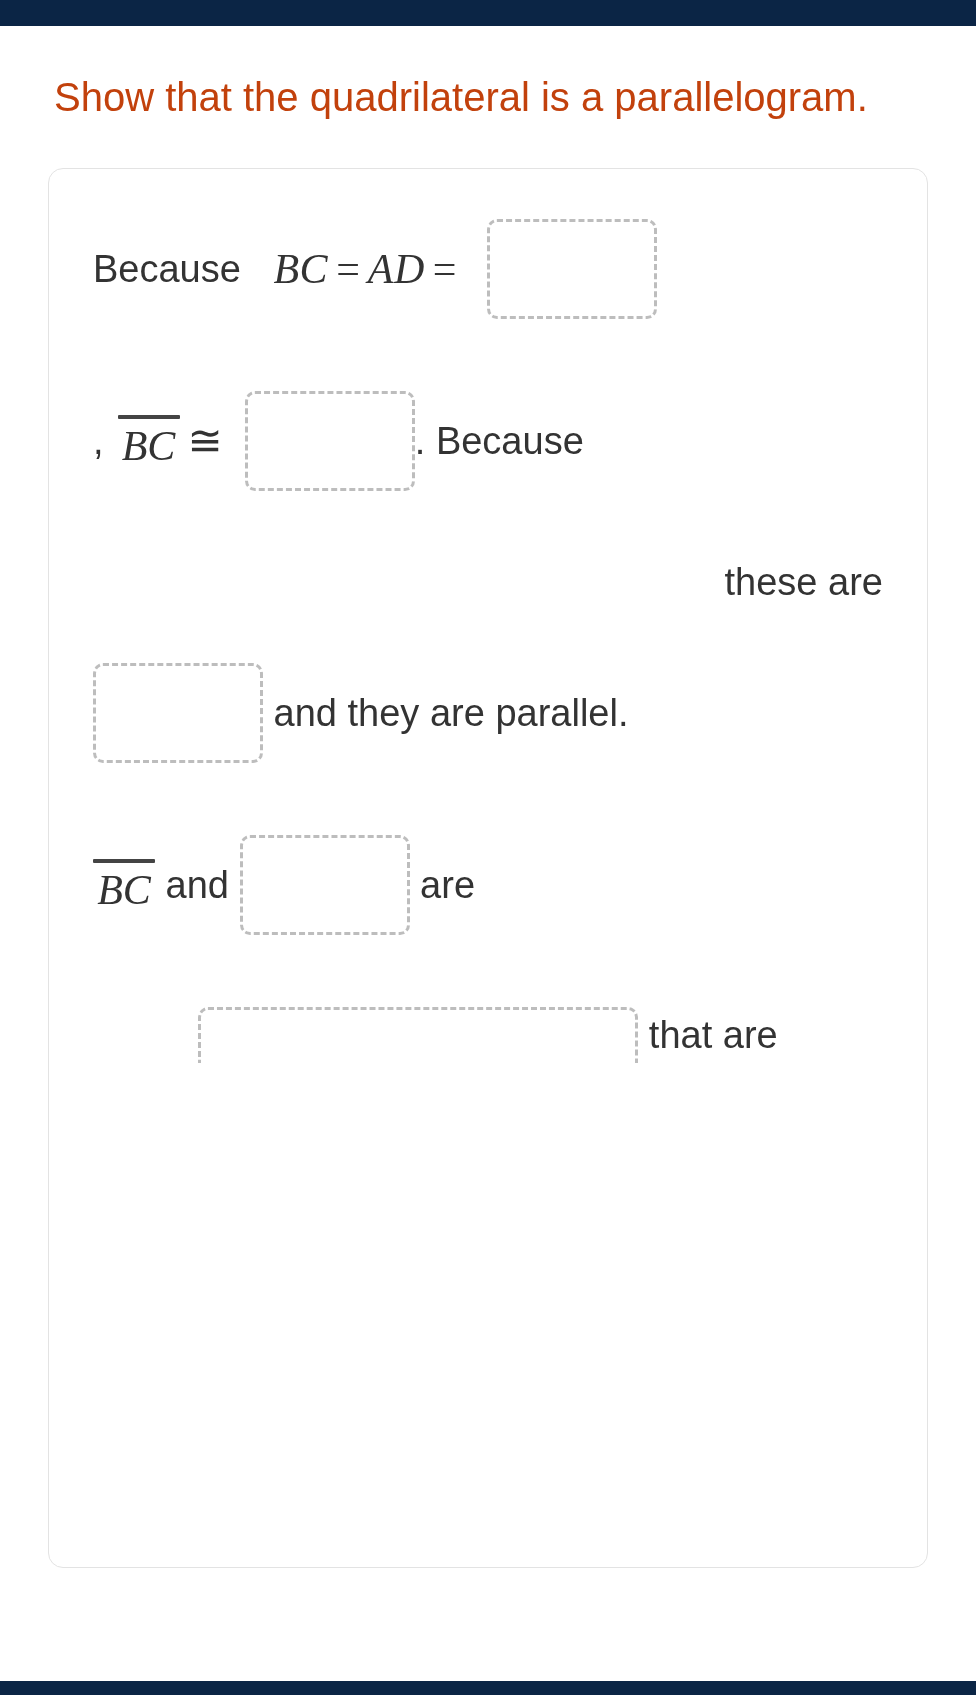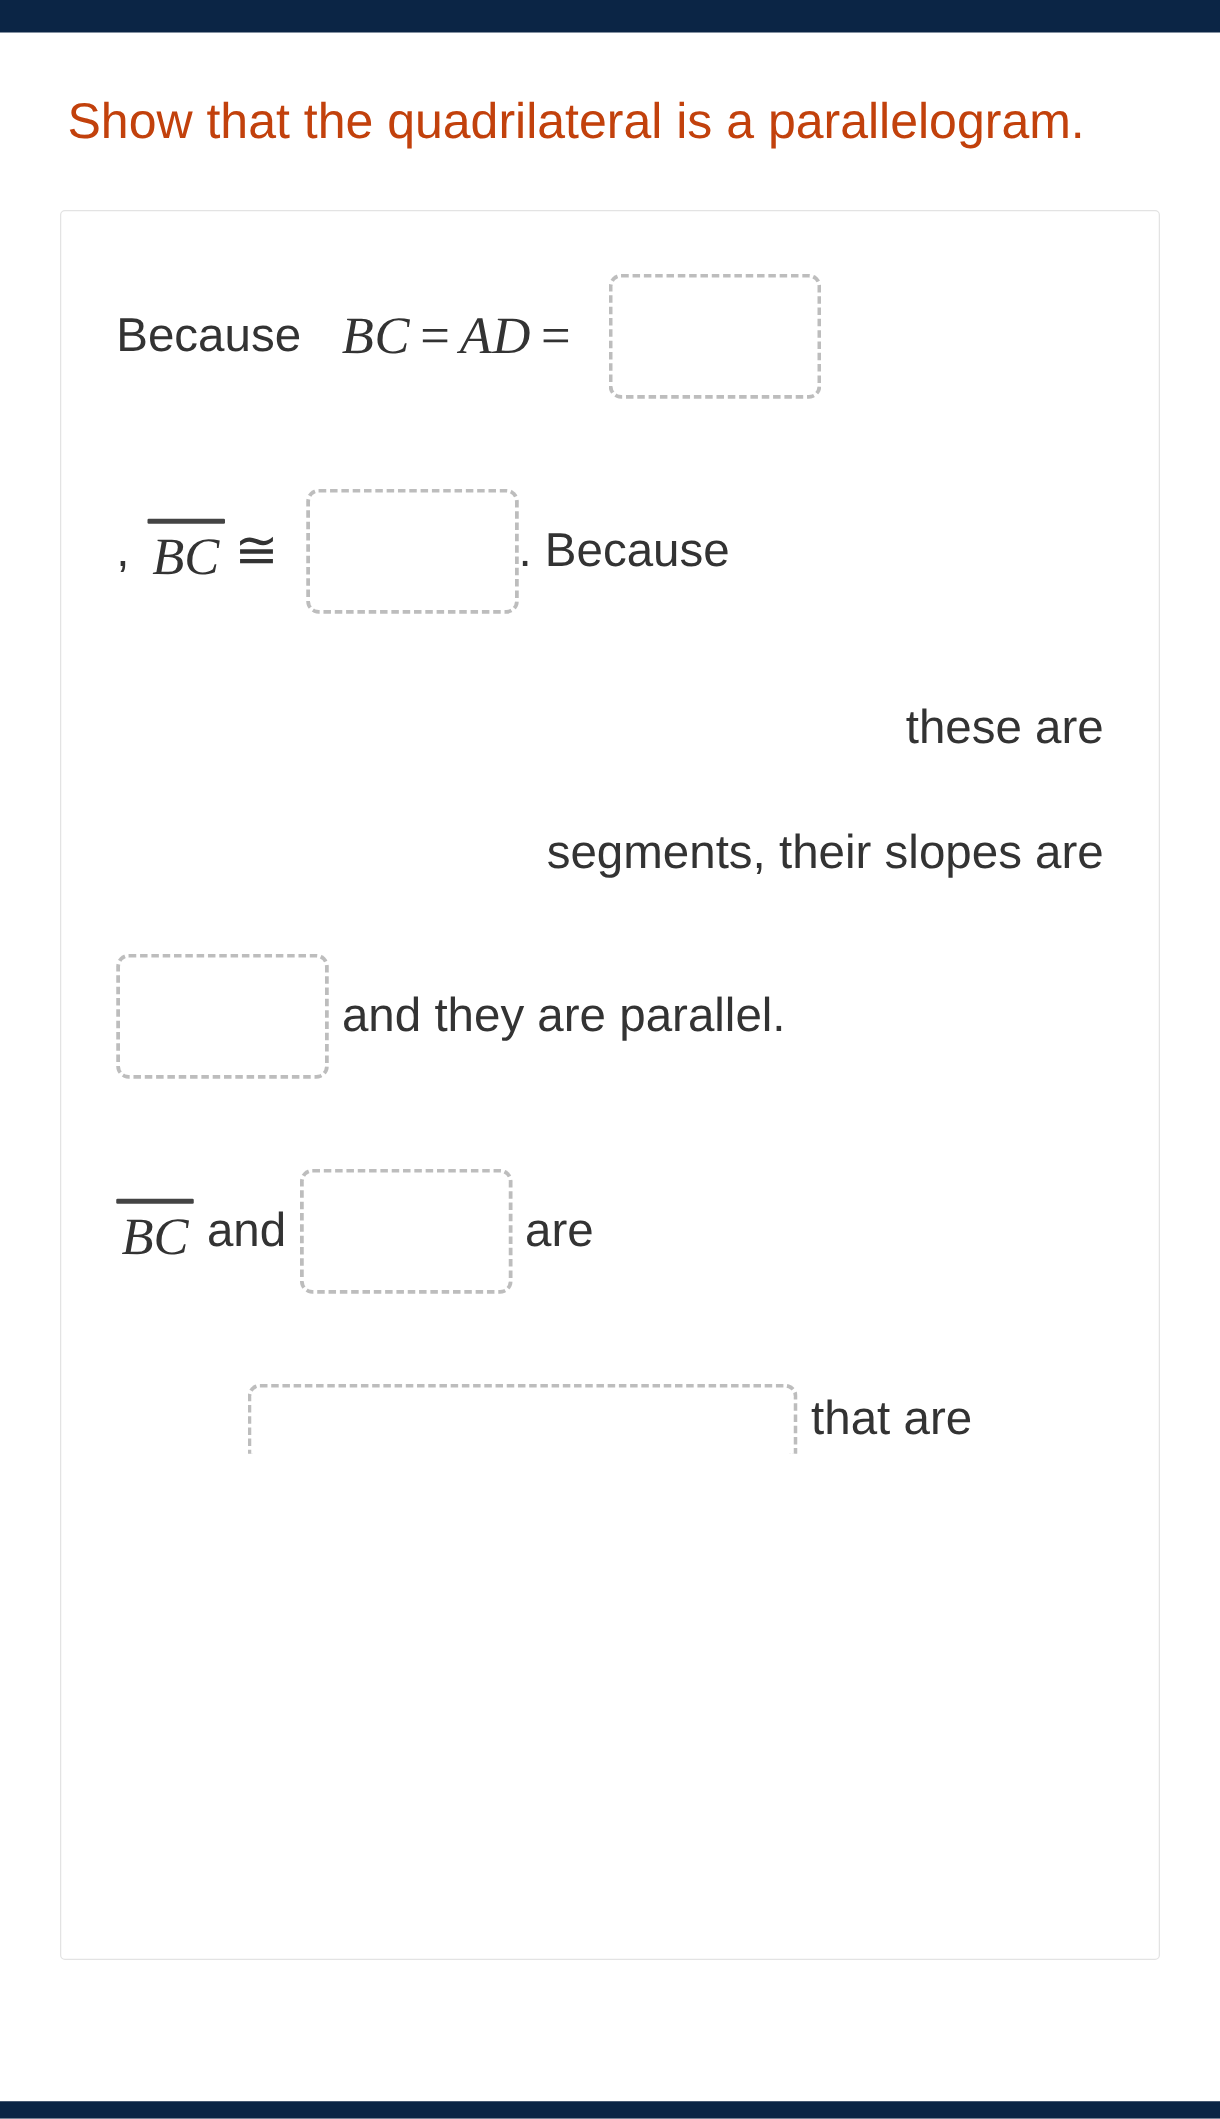--- a/index.html
+++ b/index.html
@@ -31,21 +31,21 @@
   }
   .prompt {
     font-size: 40px;
     line-height: 1.55;
     color: #c2410c;
     margin: 8px 0 40px 6px;
     font-weight: 400;
   }
   .answer-box {
     border: 1px solid #e3e3e3;
-    border-radius: 4px;
+    border-radius: 15px;
     padding: 50px 44px 0 44px;
     height: 1400px; 
     overflow: hidden;
   }
   .proof {
     font-size: 38px;
     line-height: 1.0;
     color: #333;
   }
   .row {
@@ -139,23 +139,20 @@
         <span class="space-sm"></span>
         <span class="slot md"></span>
         <span class="txt">. Because</span>
       </div>
 
       <div class="row tight">
         <span class="txt">these are</span>
       </div>
 
 
-      <div class="row tight">
-        <span class="txt">segments, their slopes are</span>
-      </div>
 
       <div class="row">
         <span class="slot md"></span>
         <span class="txt"> and they are parallel.</span>
       </div>
 
       <div class="row">
         <span class="seg">
           <span class="bar"></span>
           <span class="lbl">BC</span>

